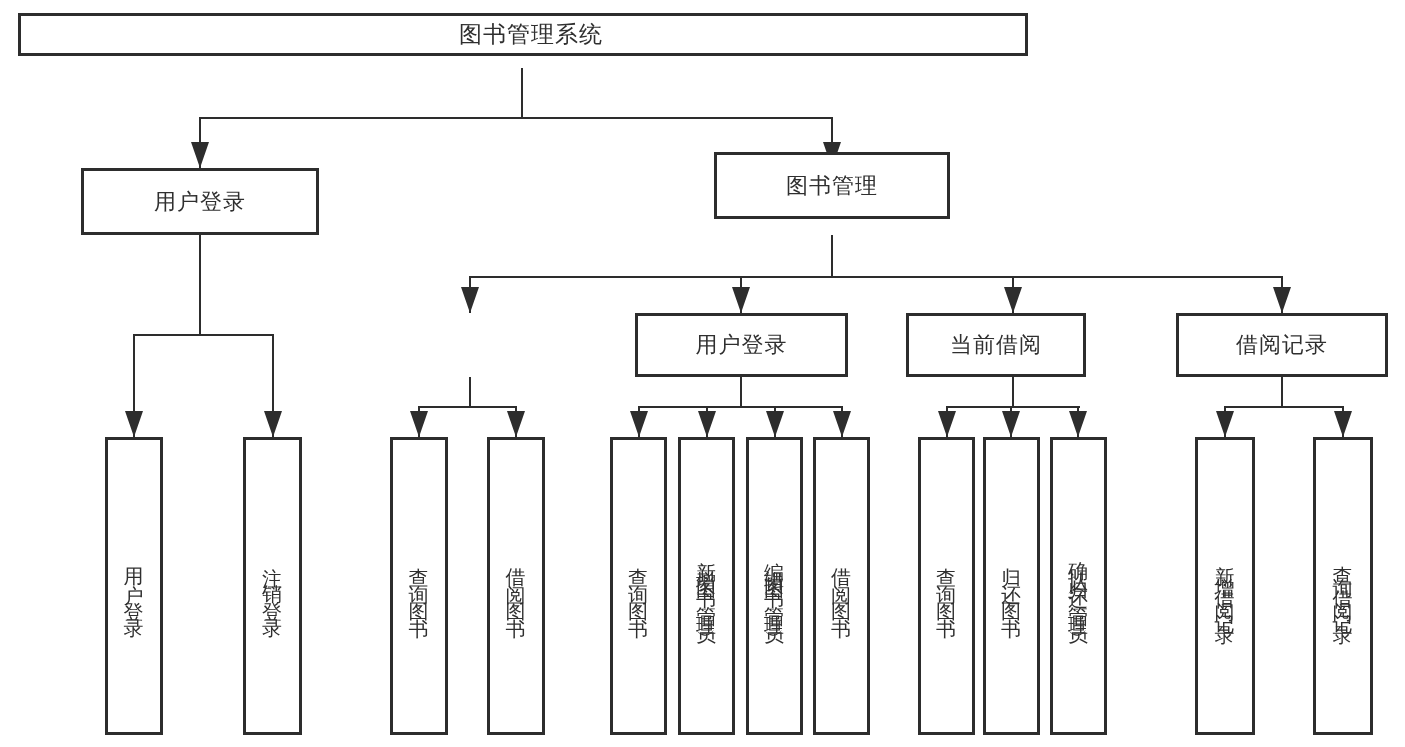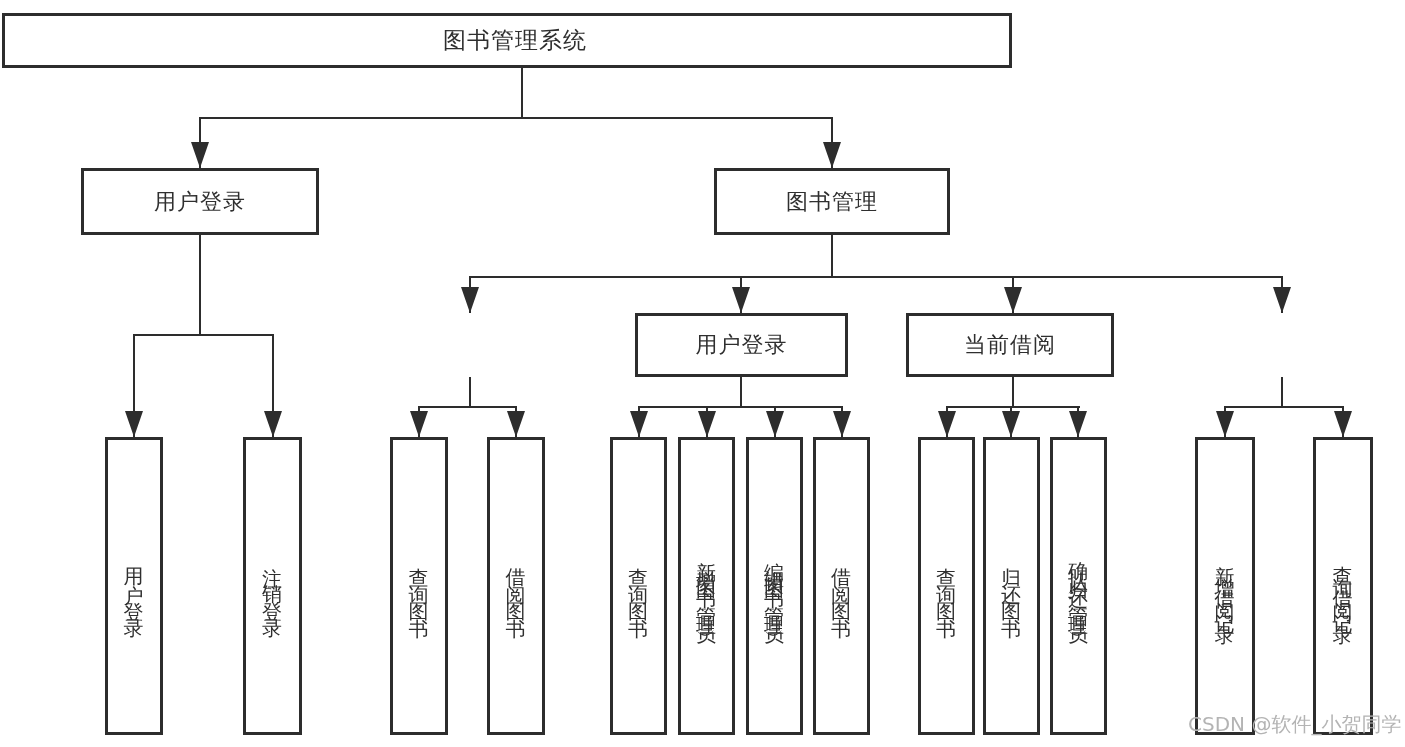--- a/index.html
+++ b/index.html
@@ -39,35 +39,35 @@
   .watermark{
     position:absolute;left:1188px;top:711px;
     font-size:20px;color:var(--watermark);white-space:nowrap;
   }
 </style>
 </head>
 <body>
 
 <div class="canvas">
 
-  <div class="node h title" style="left:2px;top:13px;width:1010px;height:55px;padding-left:16px;">
+  <div class="node h title" style="left:18px;top:13px;width:1010px;height:43px;padding-left:16px;">
     <span>图书管理系统</span>
   </div>
 
   <div class="line" style="left:521px;top:68px;width:2px;height:50px;"></div>
   <div class="line" style="left:199px;top:117px;width:634px;height:2px;"></div>
   <div class="line" style="left:199px;top:118px;width:2px;height:50px;"></div>
   <div class="arr" style="left:191px;top:142px;"></div>
   <div class="line" style="left:831px;top:118px;width:2px;height:50px;"></div>
   <div class="arr" style="left:823px;top:142px;"></div>
 
   <div class="node h" style="left:81px;top:168px;width:238px;height:67px;">
     <span>用户登录</span>
   </div>
-  <div class="node h" style="left:714px;top:168px;width:236px;height:67px;">
+  <div class="node h" style="left:714px;top:152px;width:236px;height:67px;">
     <span>图书管理</span>
   </div>
 
   <div class="line" style="left:199px;top:235px;width:2px;height:100px;"></div>
   <div class="line" style="left:133px;top:334px;width:141px;height:2px;"></div>
   <div class="line" style="left:133px;top:335px;width:2px;height:102px;"></div>
   <div class="arr" style="left:125px;top:411px;"></div>
   <div class="line" style="left:272px;top:335px;width:2px;height:102px;"></div>
   <div class="arr" style="left:264px;top:411px;"></div>
 
@@ -78,22 +78,25 @@
   <div class="line" style="left:740px;top:277px;width:2px;height:36px;"></div>
   <div class="arr" style="left:732px;top:287px;"></div>
   <div class="line" style="left:1012px;top:277px;width:2px;height:36px;"></div>
   <div class="arr" style="left:1004px;top:287px;"></div>
   <div class="line" style="left:1281px;top:277px;width:2px;height:36px;"></div>
   <div class="arr" style="left:1273px;top:287px;"></div>
 
   <div class="node h" style="left:635px;top:313px;width:213px;height:64px;">
     <span>用户登录</span>
   </div>
-  <div class="node h" style="left:906px;top:313px;width:208px;height:64px;">
+  <div class="node h" style="left:906px;top:313px;width:180px;height:64px;">
     <span>当前借阅</span>
+  </div>
+  <div class="node h" style="left:1176px;top:313px;width:212px;height:64px;">
+    <span>借阅记录</span>
   </div>
 
   <div class="line" style="left:469px;top:377px;width:2px;height:30px;"></div>
   <div class="line" style="left:418px;top:406px;width:99px;height:2px;"></div>
   <div class="line" style="left:418px;top:407px;width:2px;height:30px;"></div>
   <div class="arr" style="left:410px;top:411px;"></div>
   <div class="line" style="left:515px;top:407px;width:2px;height:30px;"></div>
   <div class="arr" style="left:507px;top:411px;"></div>
 
   <div class="line" style="left:740px;top:377px;width:2px;height:30px;"></div>
@@ -160,15 +163,14 @@
     <span class="vlbl ls9">确认归还（管理员）</span>
   </div>
 
   <div class="node" style="left:1195px;top:437px;width:60px;height:298px;">
     <span class="vlbl ls12">新增借阅记录</span>
   </div>
   <div class="node" style="left:1313px;top:437px;width:60px;height:298px;">
     <span class="vlbl ls12">查询借阅记录</span>
   </div>
 
-  <div class="watermark">CSDN @软件_小贺同学</div>
 
 </div>
 
 </body></html>

